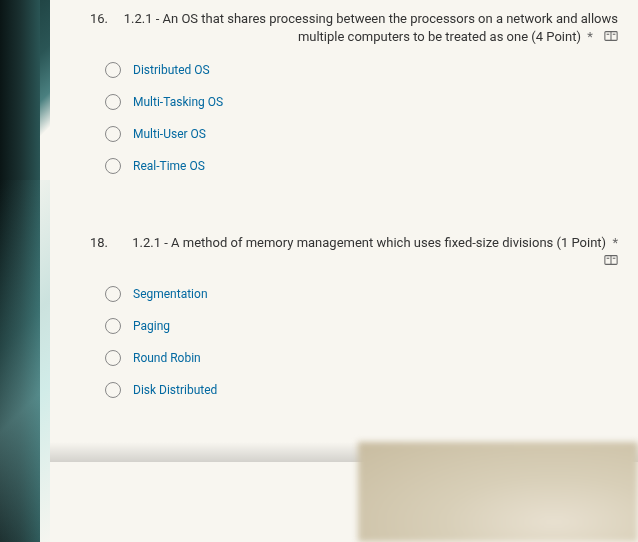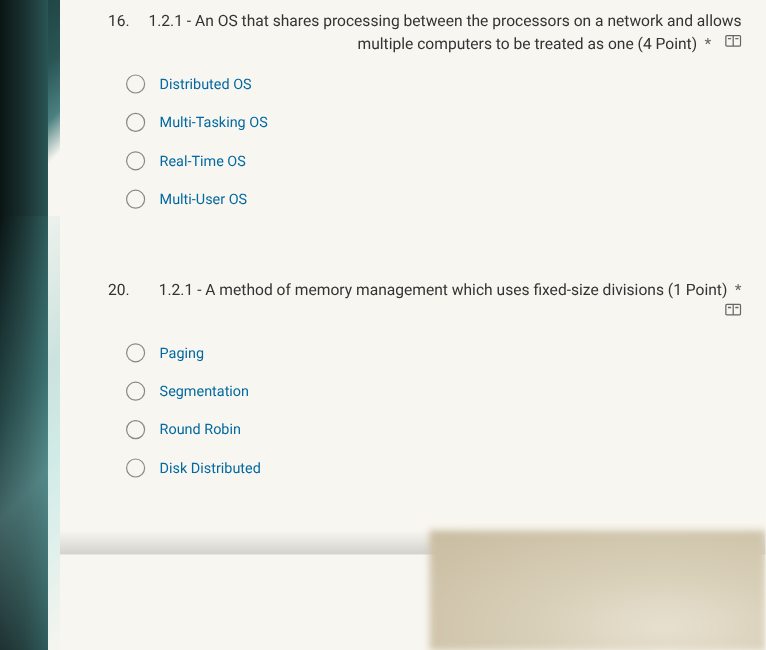--- a/index.html
+++ b/index.html
@@ -130,53 +130,53 @@
       <div class="option">
         <span class="radio-circle"></span>
         <span class="option-label">Distributed OS</span>
       </div>
       <div class="option">
         <span class="radio-circle"></span>
         <span class="option-label">Multi-Tasking OS</span>
       </div>
       <div class="option">
         <span class="radio-circle"></span>
-        <span class="option-label">Real-Time OS</span>
+        <span class="option-label">Multi-User OS</span>
       </div>
       <div class="option">
         <span class="radio-circle"></span>
-        <span class="option-label">Multi-User OS</span>
+        <span class="option-label">Real-Time OS</span>
       </div>
     </div>
   </div>
 
   <div class="question-block">
     <div class="question-header">
-      <span class="q-number">20.</span>
+      <span class="q-number">18.</span>
       <span class="q-text">
         <span>1.2.1</span> - <span>A method of memory management which uses fixed-size divisions (1 Point)</span>
         <span class="required">*</span>
         <span class="page-icon">
           <svg viewBox="0 0 16 12">
               <rect x="1" y="1" width="14" height="10" rx="1"></rect>
               <line x1="8" y1="1" x2="8" y2="11"></line>
               <line x1="3" y1="4" x2="6" y2="4"></line>
               <line x1="10" y1="4" x2="13" y2="4"></line>
             </svg>
         </span>
       </span>
     </div>
     <div class="options">
       <div class="option">
         <span class="radio-circle"></span>
-        <span class="option-label">Paging</span>
+        <span class="option-label">Segmentation</span>
       </div>
       <div class="option">
         <span class="radio-circle"></span>
-        <span class="option-label">Segmentation</span>
+        <span class="option-label">Paging</span>
       </div>
       <div class="option">
         <span class="radio-circle"></span>
         <span class="option-label">Round Robin</span>
       </div>
       <div class="option">
         <span class="radio-circle"></span>
         <span class="option-label">Disk Distributed</span>
       </div>
     </div>

